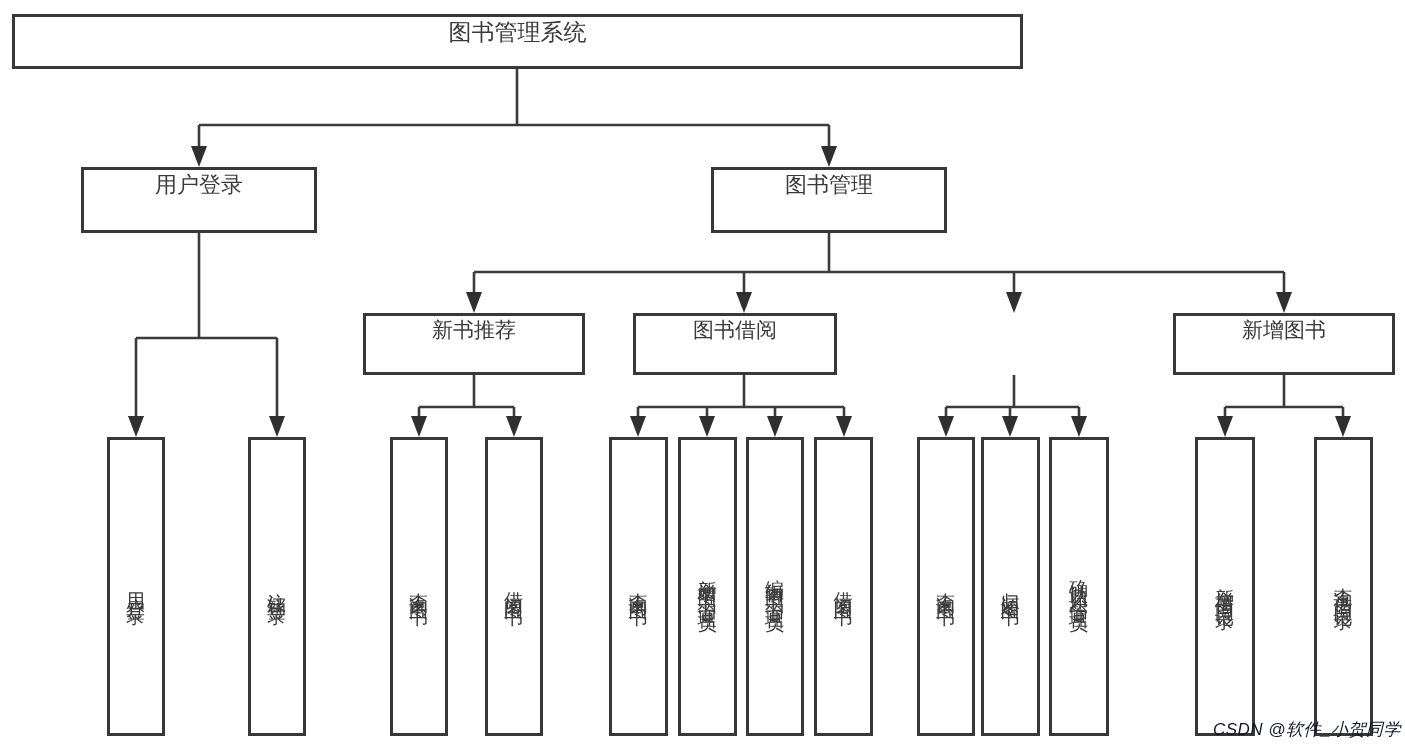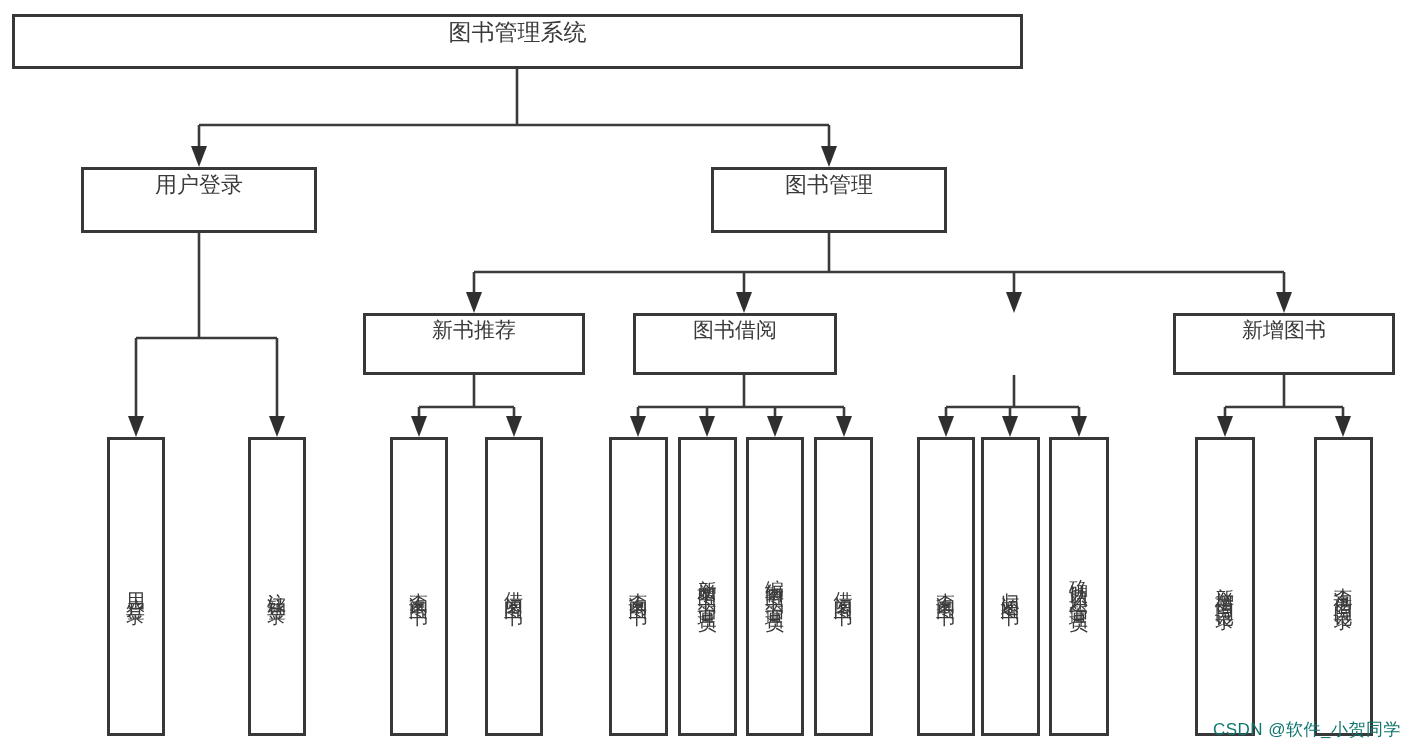--- a/index.html
+++ b/index.html
@@ -38,23 +38,24 @@
     writing-mode: vertical-rl;
     text-orientation: mixed;
     letter-spacing: 5px;
     line-height: 1;
   }
   #watermark {
     position: absolute;
     right: 4px;
     bottom: 6px;
     font-size: 17px;
-    color: #0f766e;
+    color: #0f172a;
     letter-spacing: 0.5px;
     z-index: 5;
+    font-style: italic;
   }
   .wire { stroke: #3b3b3b; stroke-width: 2.6; fill: none; }
   .arrow { fill: #2f2f2f; stroke: none; }
 </style>
 </head>
 <body>
 
 <div id="canvas">
 
   <svg id="wires" viewBox="0 0 1405 747" xmlns="http://www.w3.org/2000/svg">

